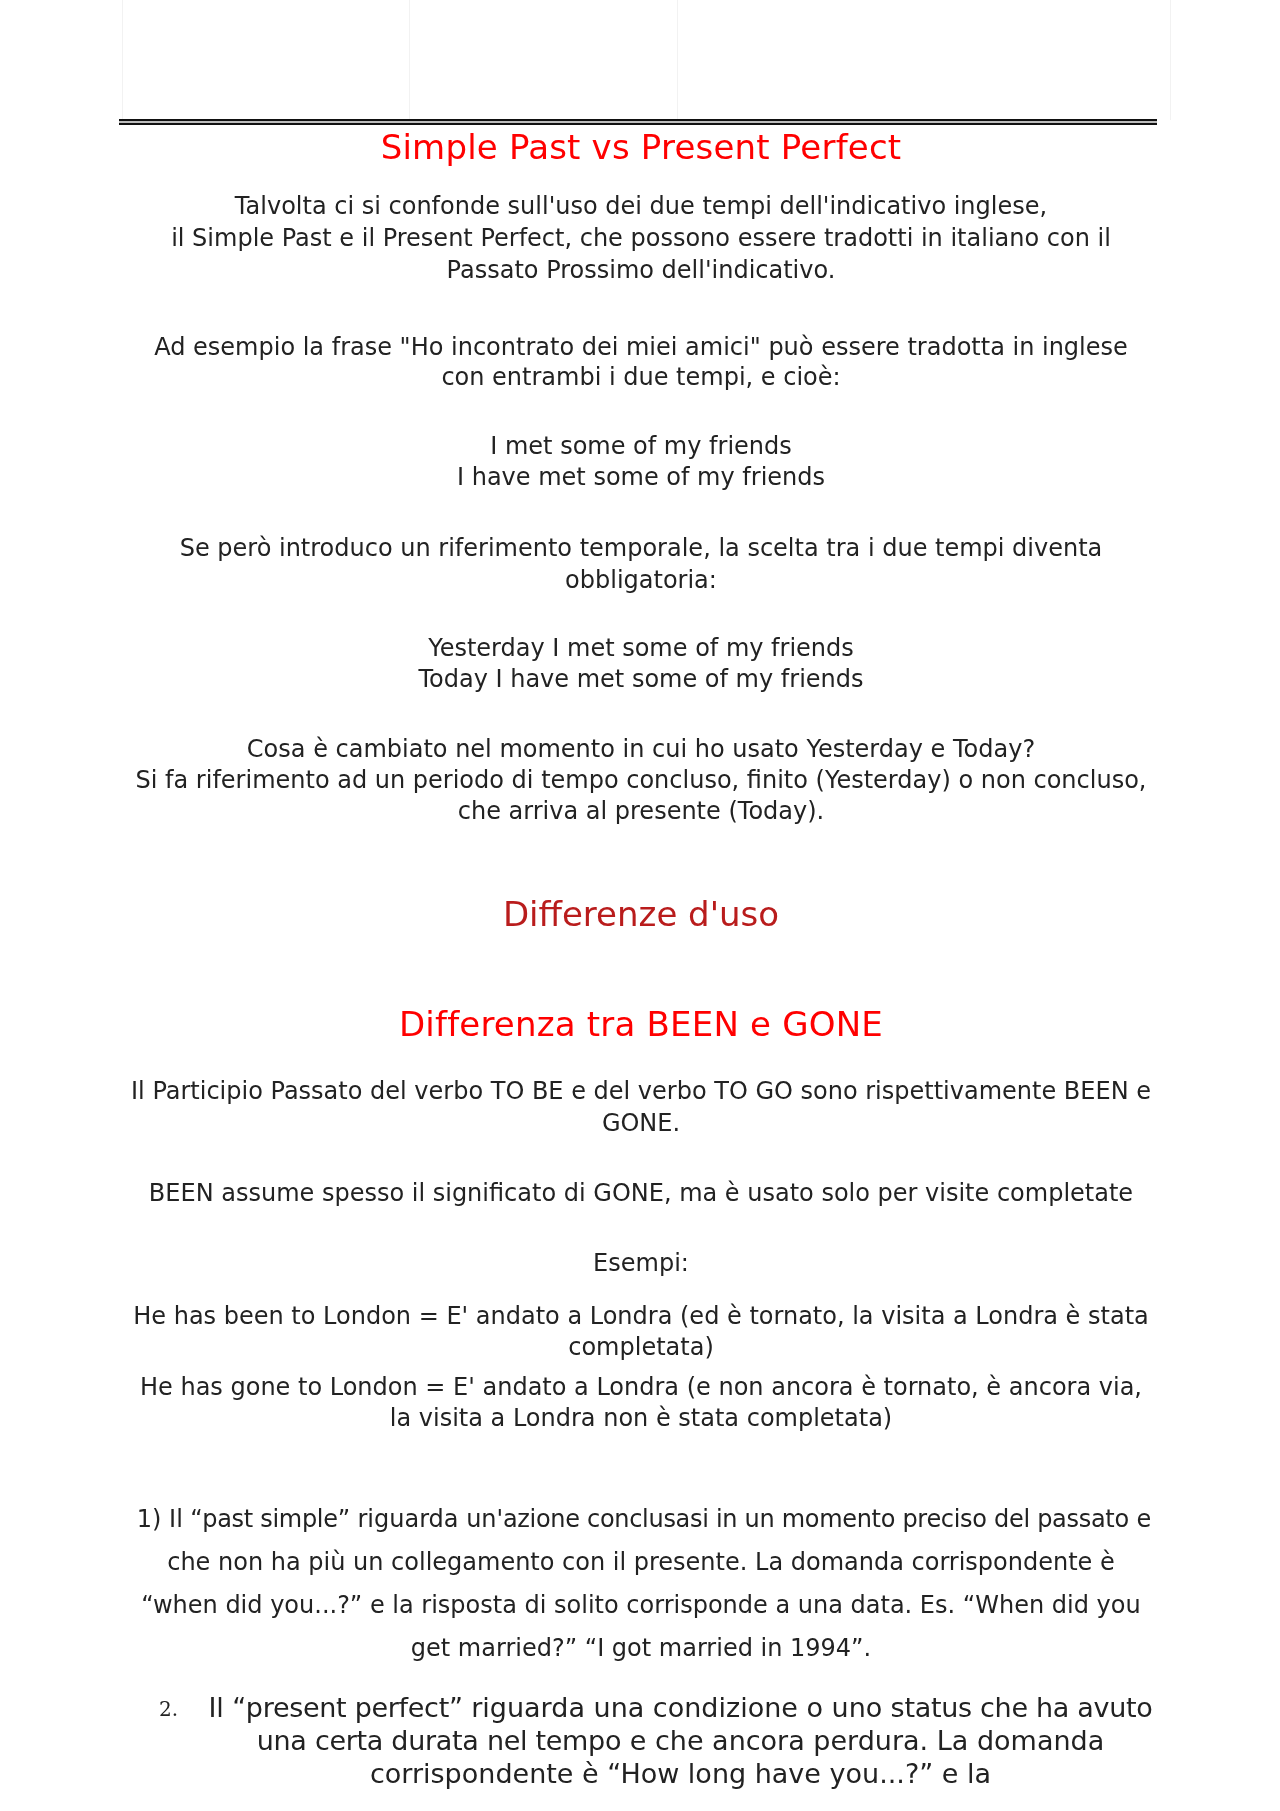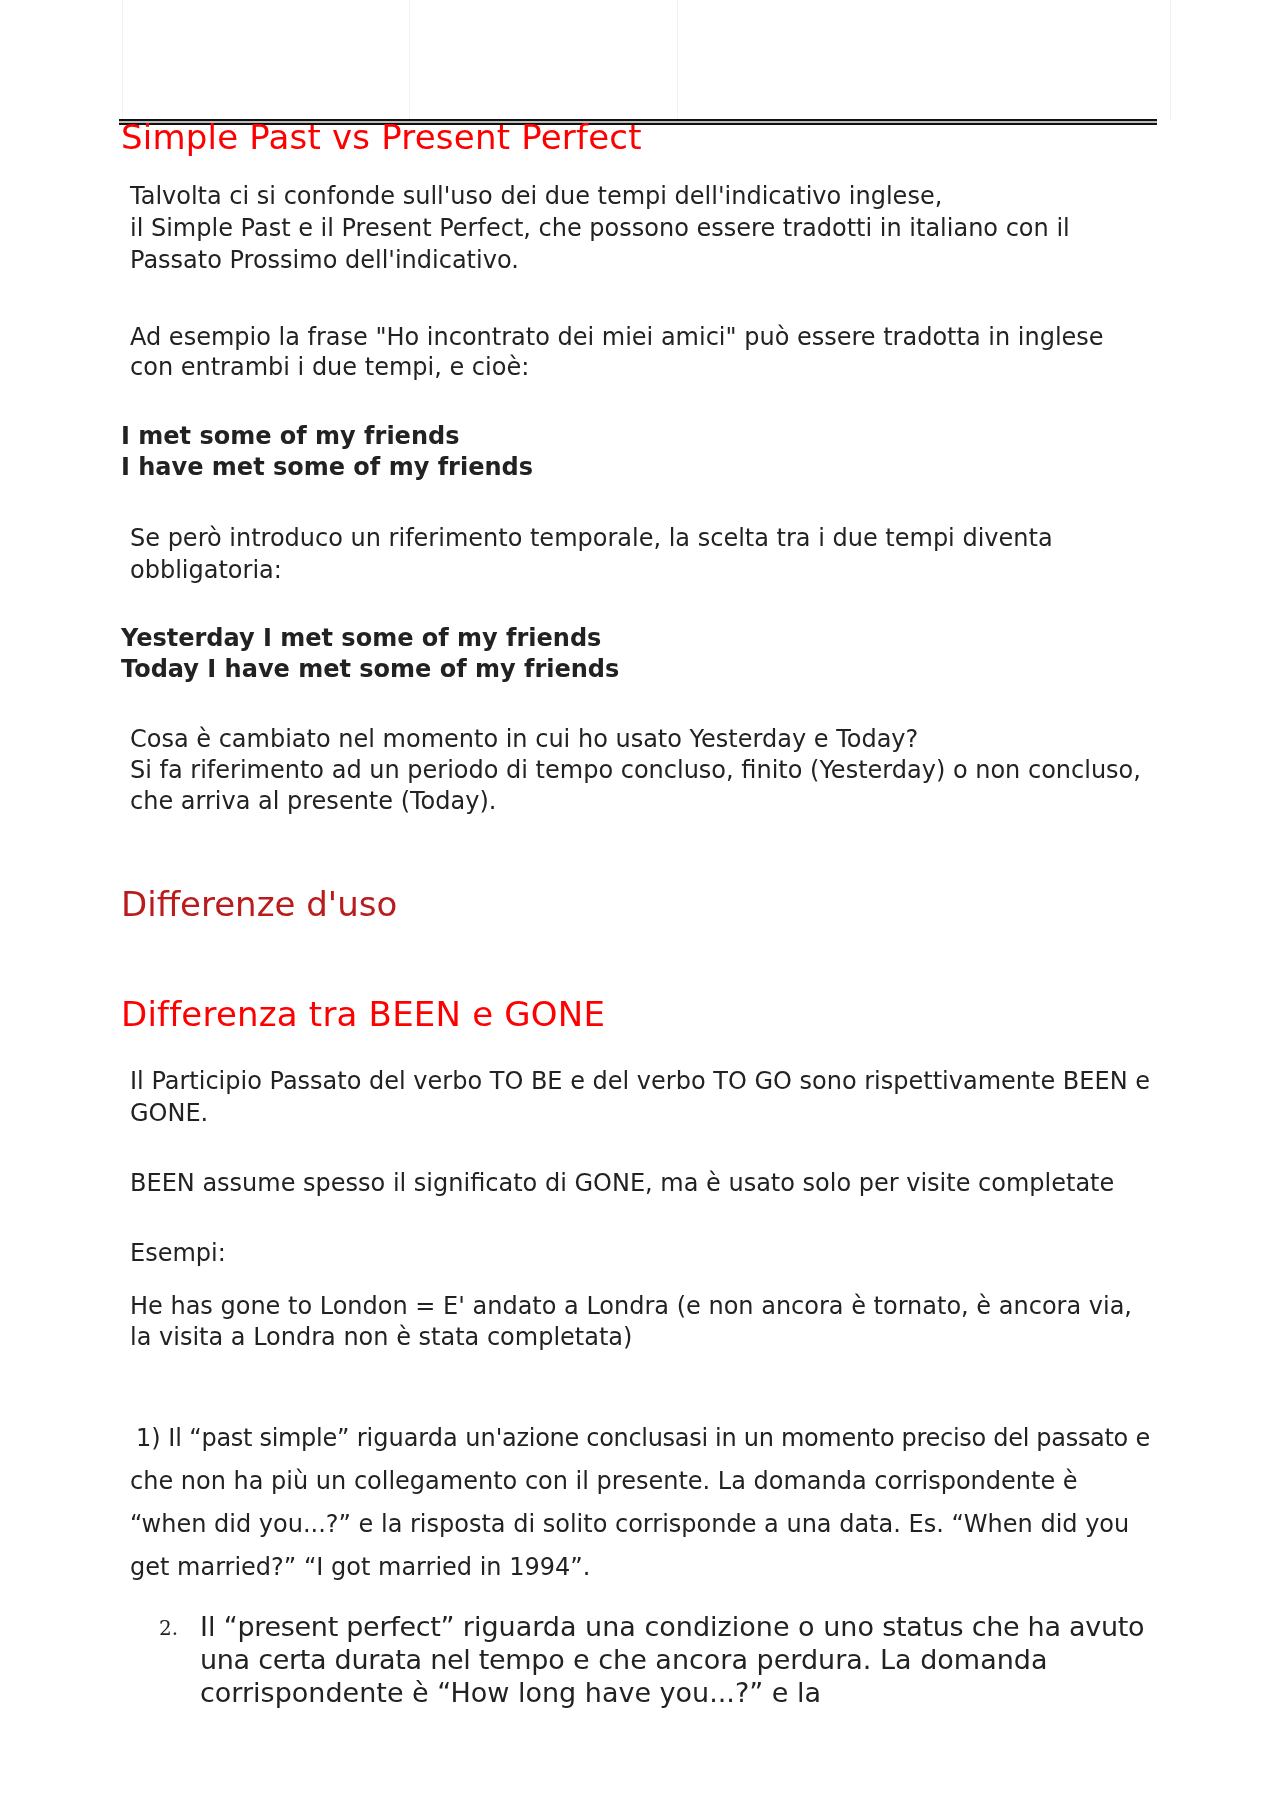--- a/index.html
+++ b/index.html
@@ -34,22 +34,23 @@
       top: 119px;
       width: 1038px;
       height: 2px;
       border-top: 2px solid #111111;
       border-bottom: 2px solid #111111;
       background: #bdbdbd;
     }
     .content {
       position: absolute;
       left: 121px;
-      top: 117px;
+      top: 127px;
       width: 1040px;
+      text-align: center;
     }
     .h-red {
       color: #ff0000;
       font-size: 34px;
       font-weight: normal;
       margin: 0;
       line-height: 40px;
       letter-spacing: 0.2px;
     }
     .h-black {
@@ -61,21 +62,21 @@
     }
     p {
       margin: 9px;
       font-size: 24px;
       line-height: 32px;
     }
     b { font-weight: normal; }
     .ex-line {
       font-size: 24px;
       line-height: 31px;
-      font-weight: bold;
+      font-weight: normal;
     }
     .big {
       font-size: 24px;
       line-height: 43px;
     }
     .big .thin { font-weight: normal; letter-spacing: -0.3px; }
     .list-item {
       position: relative;
       padding-left: 77px;
       font-size: 27px;
@@ -143,20 +144,23 @@
 
   <div style="height:20px"></div>
   <p>
     <b>BEEN</b><span> assume spesso il significato di </span><b>GONE</b><span>, ma è usato solo per visite completate</span>
   </p>
 
   <div style="height:20px"></div>
   <p>Esempi:</p>
   <div style="height:4px"></div>
   <p style="line-height:31px">
+    <b>He has been to London</b><span> = E' andato a Londra (ed è tornato, la visita a Londra è stata completata)</span>
+  </p>
+  <p style="line-height:31px">
     <b>He has gone to London</b><span> = E' andato a Londra (e non ancora è tornato, è ancora via, la visita a Londra non è stata completata)</span>
   </p>
 
   <div style="height:46px"></div>
   <p class="big">
     <b style="padding-left:6px">1) Il</b><span class="thin"> “past simple”</span><b> riguarda un</b><span class="thin">'azione conclusasi in un momento preciso del passato</span><b> e che non ha più un collegamento con il presente. La domanda corrispondente è “when did you...?” e la risposta di solito corrisponde a una data. Es. “When did you get married?” “I got married in 1994”.</b>
   </p>
 
   <div style="height:12px"></div>
   <div class="list-item" style="margin-left:2px">

